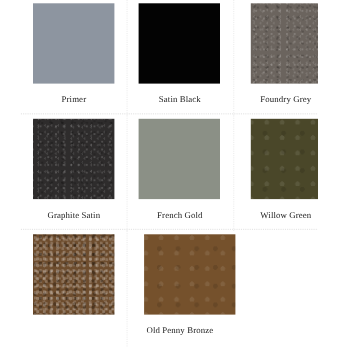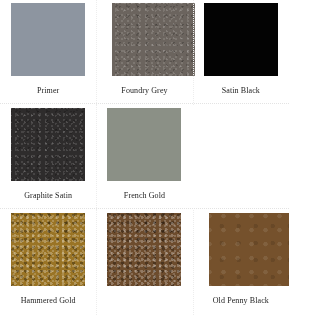--- a/index.html
+++ b/index.html
@@ -14,20 +14,21 @@
     overflow: hidden;
     font-family: "Liberation Serif", "DejaVu Serif", serif;
     -webkit-font-smoothing: antialiased;
   }
 
   #swatch-grid {
     position: relative;
     width: 289px;
     height: 320px;
     box-sizing: border-box;
+    padding-left: 19px;
   }
 
   .swatch-row {
     position: relative;
     display: flex;
     width: 289px;
     height: 105px;
     box-sizing: border-box;
   }
 
@@ -138,58 +139,58 @@
 
 <div id="swatch-grid">
 
   <div class="swatch-row has-rule">
 
     <div class="swatch-cell col-1">
       <div class="swatch-chip" style="background-color: rgb(141, 149, 160);"></div>
       <div class="swatch-label">Primer</div>
     </div>
 
+    <div class="swatch-cell col-2">
+      <div class="swatch-chip" style="background-color: rgb(3, 3, 3);"></div>
+      <div class="swatch-label">Satin Black</div>
+    </div>
+
     <div class="swatch-cell col-3">
       <div class="swatch-chip tex-fine" style="background-color: rgb(107, 100, 94);"></div>
       <div class="swatch-label">Foundry Grey</div>
-    </div>
-
-    <div class="swatch-cell col-2">
-      <div class="swatch-chip" style="background-color: rgb(3, 3, 3);"></div>
-      <div class="swatch-label">Satin Black</div>
     </div>
 
   </div>
 
   <div class="swatch-row has-rule">
 
     <div class="swatch-cell col-1">
       <div class="swatch-chip tex-fine" style="background-color: rgb(46, 44, 44);"></div>
       <div class="swatch-label">Graphite Satin</div>
     </div>
 
     <div class="swatch-cell col-2">
       <div class="swatch-chip" style="background-color: rgb(139, 144, 134);"></div>
       <div class="swatch-label">French Gold</div>
     </div>
 
+    <div class="swatch-cell col-3">
+      <div class="swatch-chip tex-soft" style="background-color: rgb(74, 71, 41);"></div>
+      <div class="swatch-label">Willow Green</div>
+    </div>
 
   </div>
 
   <div class="swatch-row">
 
-    <div class="swatch-cell col-1">
-      <div class="swatch-chip tex-coarse" style="background-color: rgb(154, 116, 37);"></div>
-      <div class="swatch-label">Hammered Gold</div>
-    </div>
 
     <div class="swatch-cell col-2">
       <div class="swatch-chip tex-coarse" style="background-color: rgb(109, 76, 45);"></div>
     </div>
 
     <div class="swatch-cell col-3">
       <div class="swatch-chip tex-soft" style="background-color: rgb(117, 81, 44);"></div>
-      <div class="swatch-label">Old Penny Black</div>
+      <div class="swatch-label">Old Penny Bronze</div>
     </div>
 
   </div>
 
 </div>
 
 </body></html>

